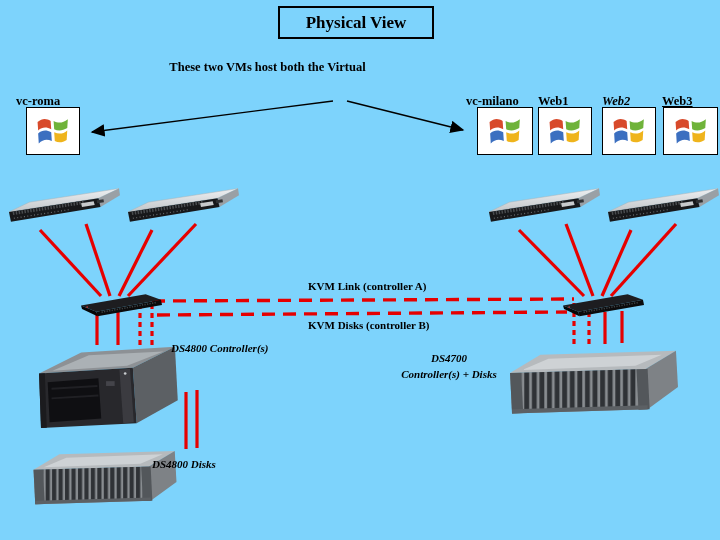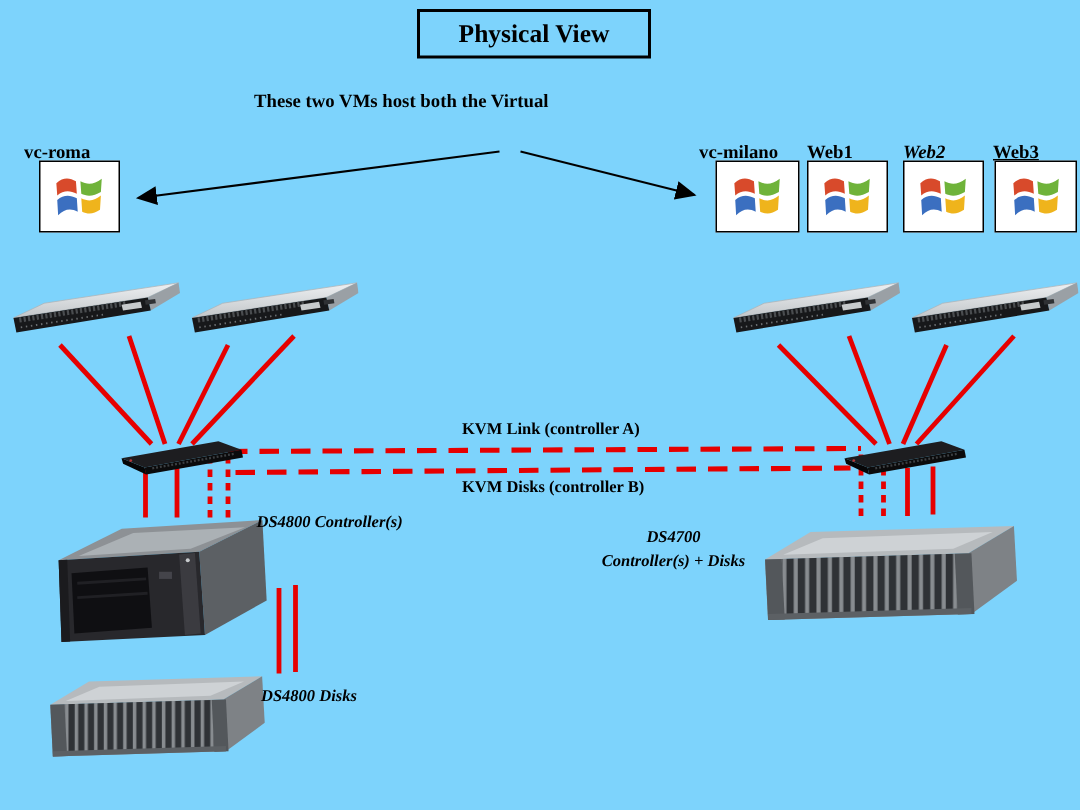--- a/index.html
+++ b/index.html
@@ -178,15 +178,15 @@
   </div>
 
   <div class="abs kvm-label" style="left:308px;top:280px;">KVM Link (controller A)</div>
   <div class="abs kvm-label" style="left:308px;top:319px;">KVM Disks (controller B)</div>
 
   <div class="abs dev-label" style="left:171px;top:342px;width:150px;">DS4800 Controller(s)</div>
   <div class="abs dev-label center" style="left:378px;top:350px;width:142px;">
     <div>DS4700</div>
     <div>Controller(s) + Disks</div>
   </div>
-  <div class="abs dev-label" style="left:174px;top:458px;width:120px;">DS4800 Disks</div>
+  <div class="abs dev-label" style="left:152px;top:458px;width:120px;">DS4800 Disks</div>
 
 </div>
 
 </body></html>

